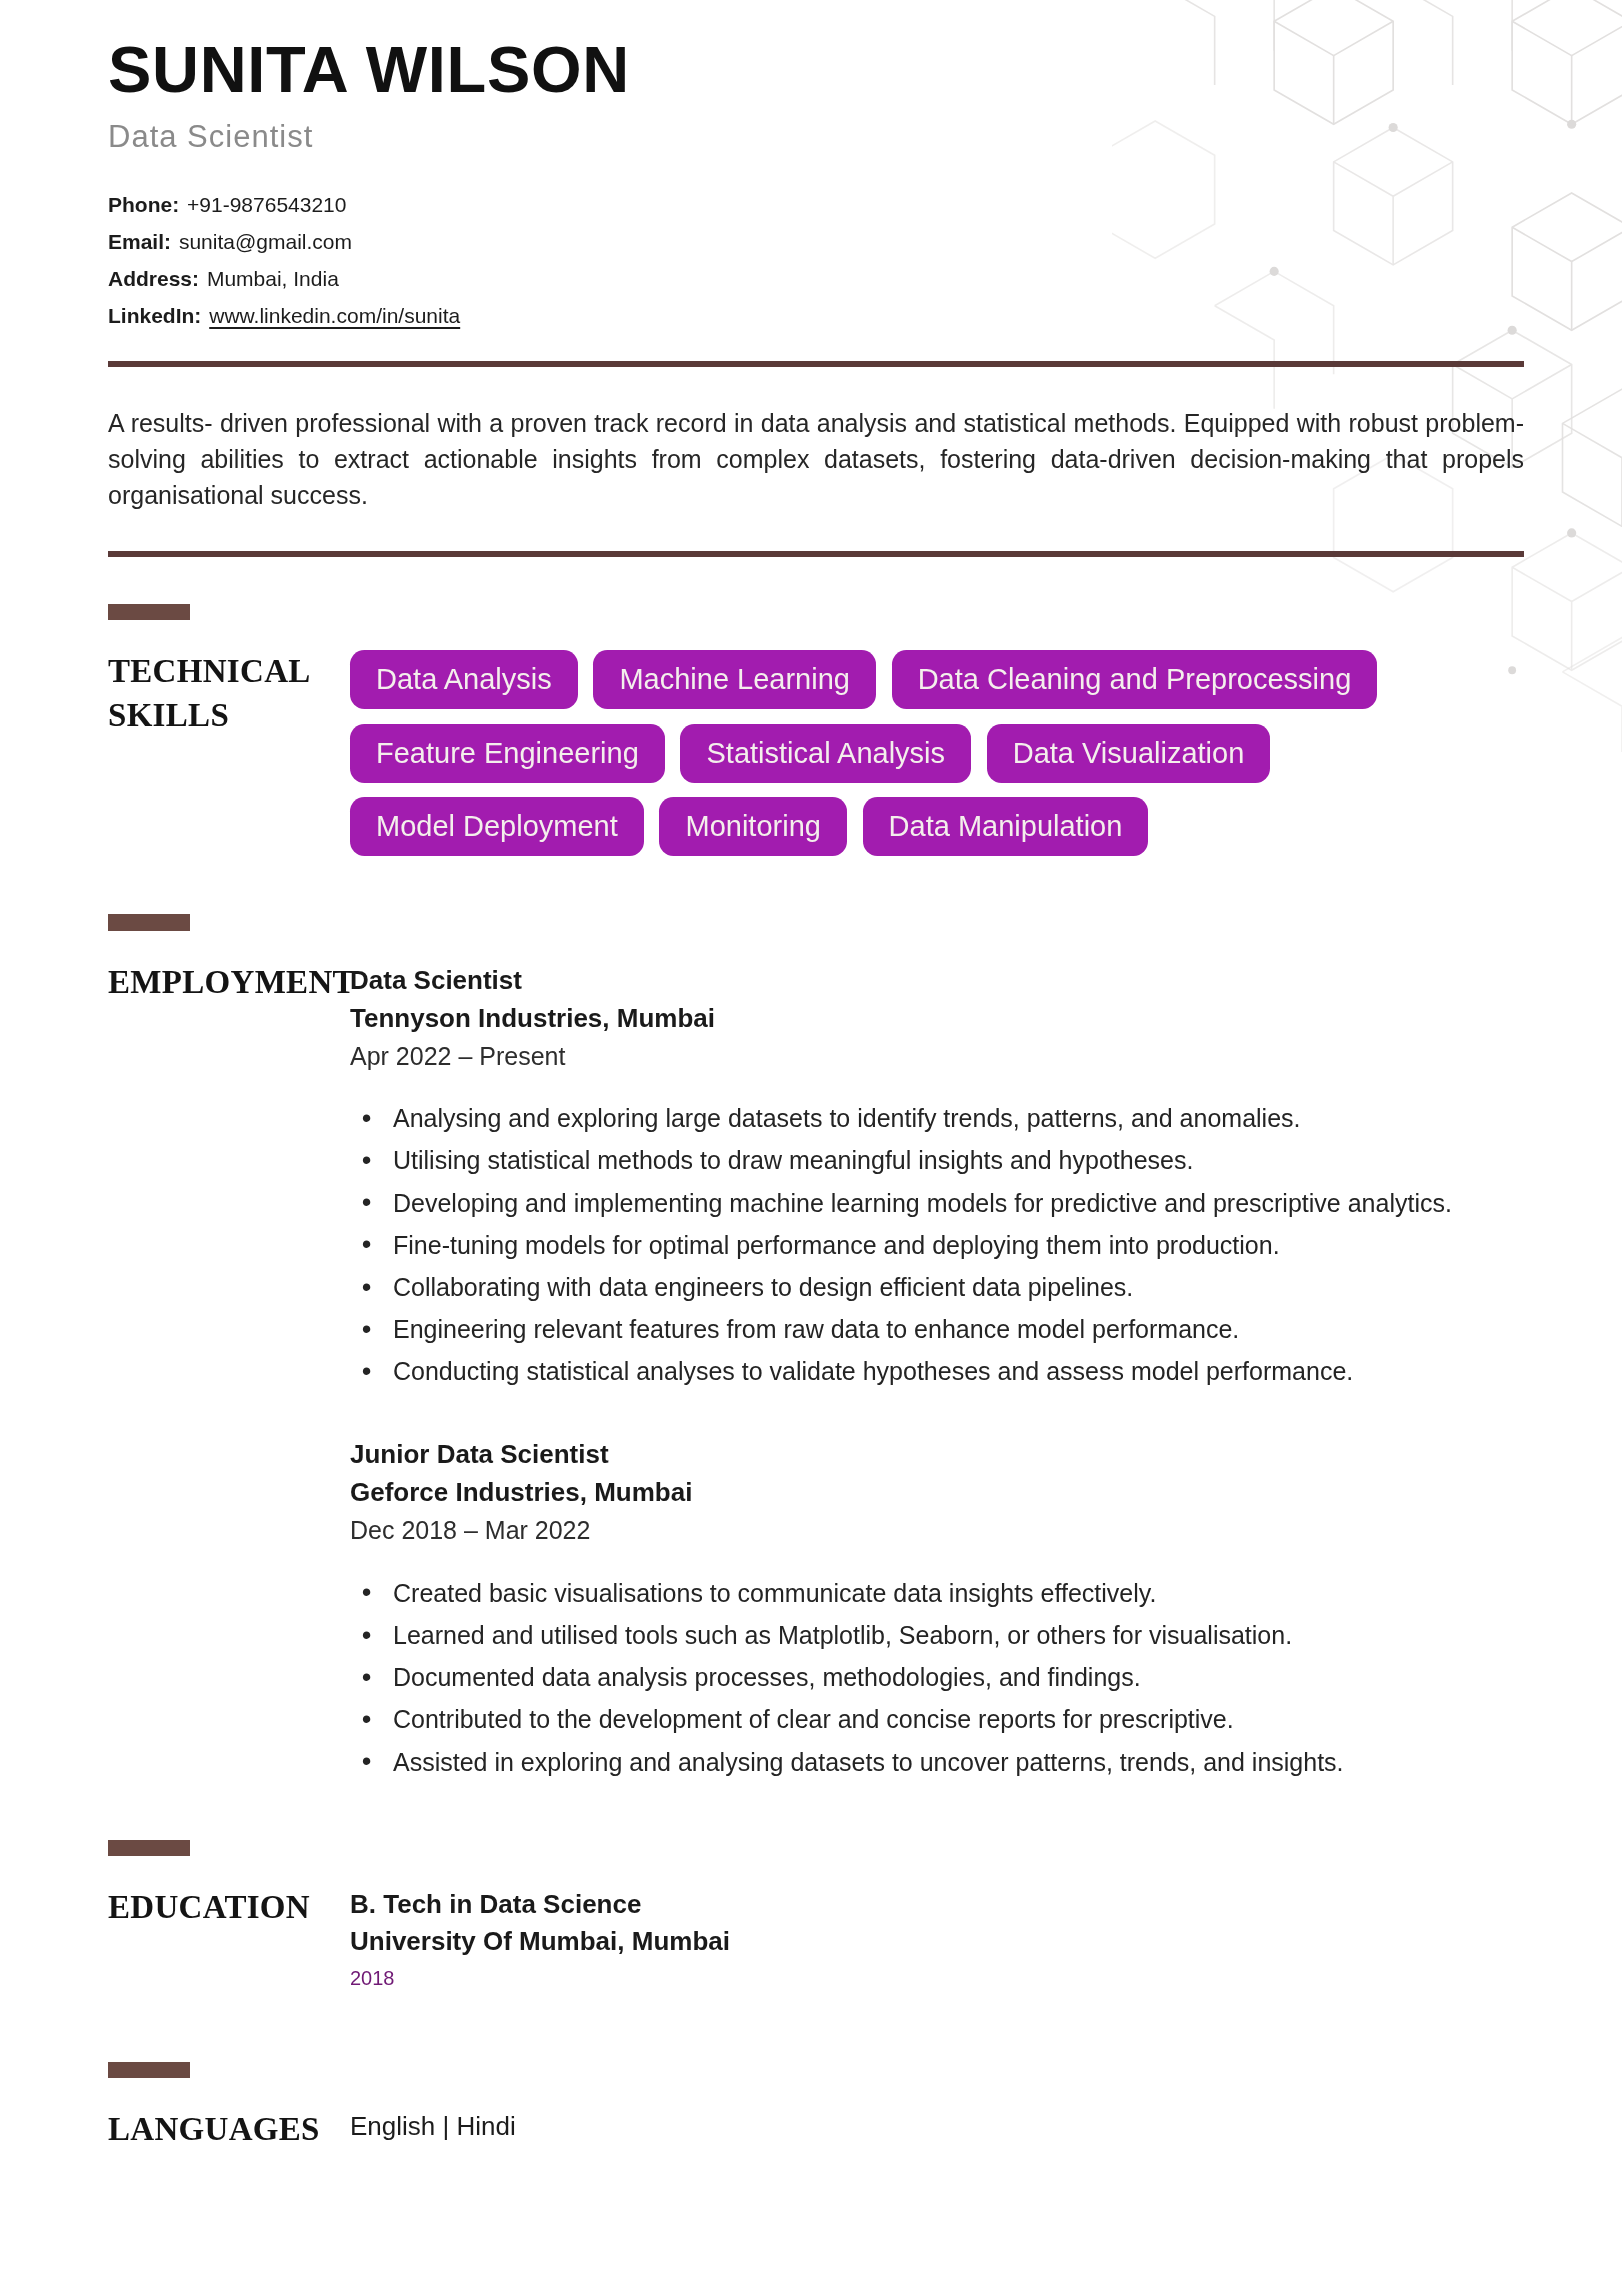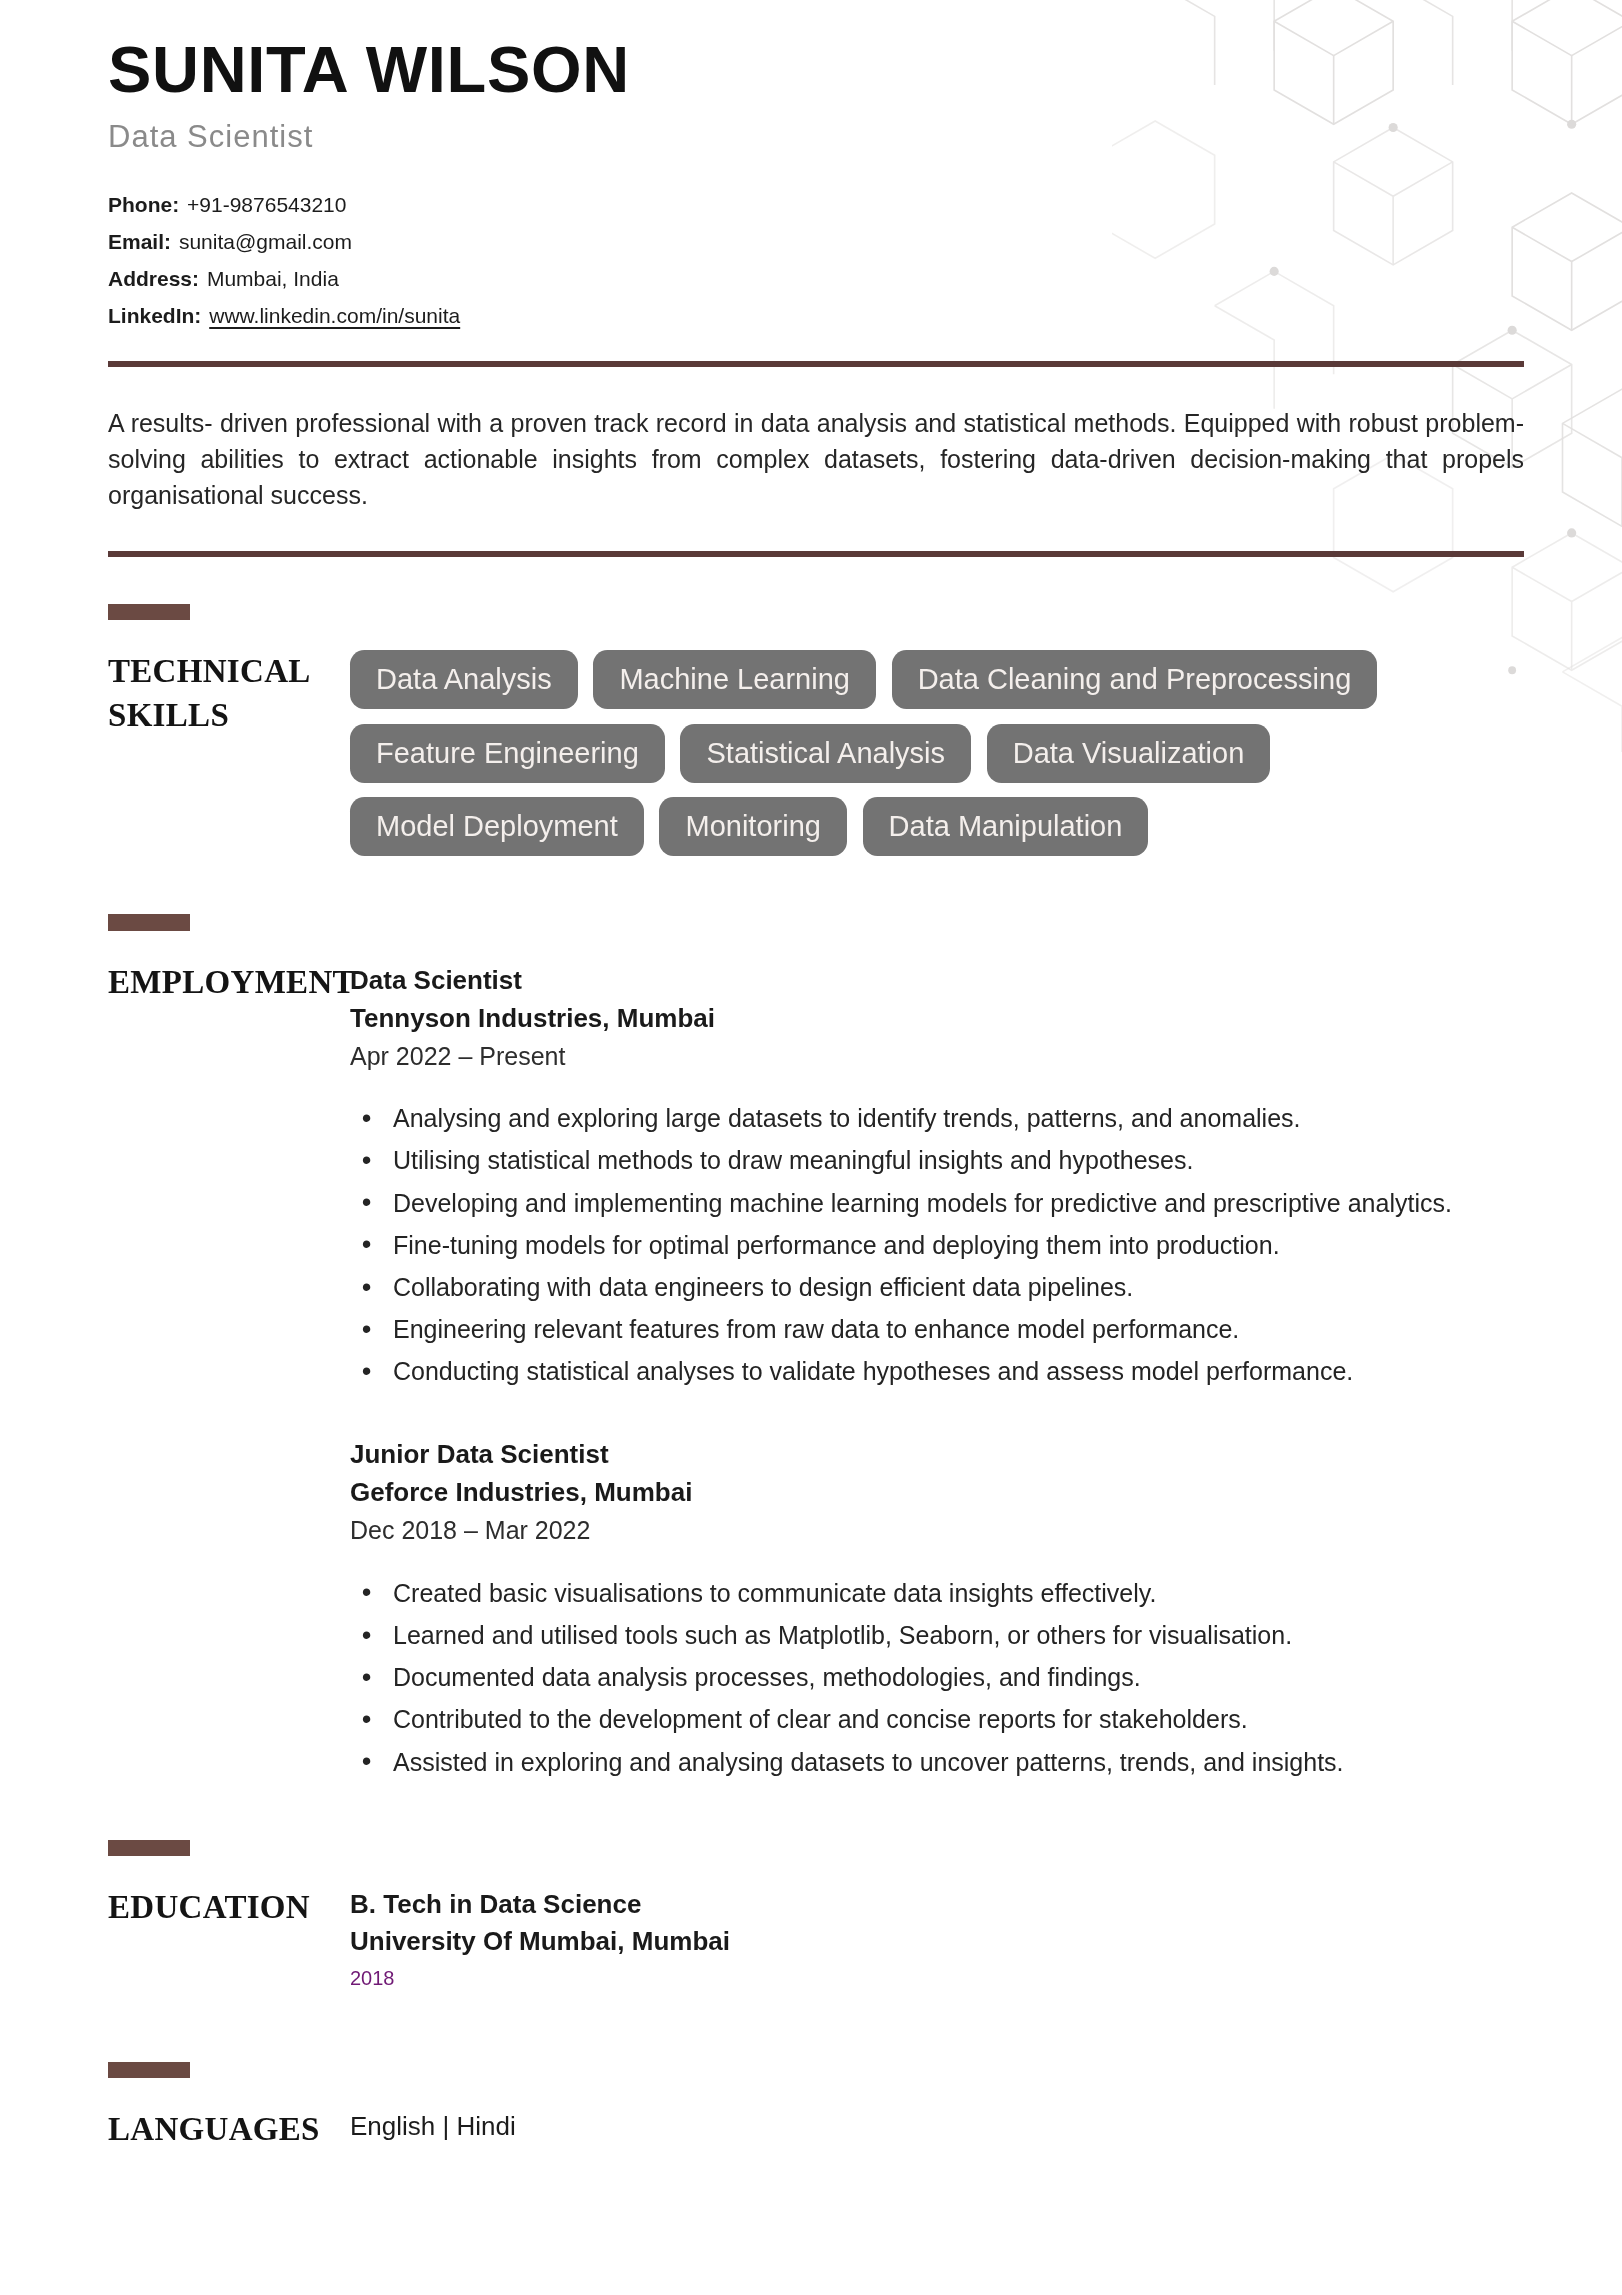--- a/index.html
+++ b/index.html
@@ -29,21 +29,21 @@
   .sec-edu       { margin-top:52px; }
   .sec-lang      { margin-top:65px; }
 
   .marker { width:82px; height:16.4px; background:#6b4a43; }
 
   .sec-grid { display:grid; grid-template-columns:242px 1fr; align-items:start; margin-top:30px; }
   h2.sec-h { font-family:"Liberation Serif", serif; font-weight:bold; font-size:33px;
              line-height:1.32; letter-spacing:0.3px; color:#141414; padding-right:22px; }
 
   .pills { display:flex; flex-wrap:wrap; gap:14.4px 15.7px; }
-  .pill { background:#737373; color:#f4efec; font-size:29px; height:59px; line-height:59px;
+  .pill { background:#a21caf; color:#f4efec; font-size:29px; height:59px; line-height:59px;
           padding:0 26px; border-radius:14.4px; white-space:nowrap; }
 
   .job-title, .job-co { font-size:26px; font-weight:bold; line-height:38px; color:#1a1a1a; }
   .job-dates { font-size:25px; line-height:38px; color:#2d2d2d; }
   .bullets { margin-top:27.5px; }
   .bullet { position:relative; padding-left:43px; font-size:25px; line-height:33px;
             text-align:justify; color:#242424; margin-bottom:9.2px; }
   .bullet::before { content:"\2022"; position:absolute; left:11.8px; top:-1.3px; font-size:27.5px; }
   .job2 { margin-top:47px; }
 
@@ -159,21 +159,21 @@
         </div>
 
         <div class="job job2">
           <div class="job-title">Junior Data Scientist</div>
           <div class="job-co">Geforce Industries, Mumbai</div>
           <div class="job-dates">Dec 2018 – Mar 2022</div>
           <div class="bullets">
             <div class="bullet">Created basic visualisations to communicate data insights effectively.</div>
             <div class="bullet">Learned and utilised tools such as Matplotlib, Seaborn, or others for visualisation.</div>
             <div class="bullet">Documented data analysis processes, methodologies, and findings.</div>
-            <div class="bullet">Contributed to the development of clear and concise reports for stakeholders.</div>
+            <div class="bullet">Contributed to the development of clear and concise reports for prescriptive.</div>
             <div class="bullet">Assisted in exploring and analysing datasets to uncover patterns, trends, and insights.</div>
           </div>
         </div>
 
       </div>
     </div>
   </section>
 
   <section class="sec sec-edu">
     <div class="marker"></div>

